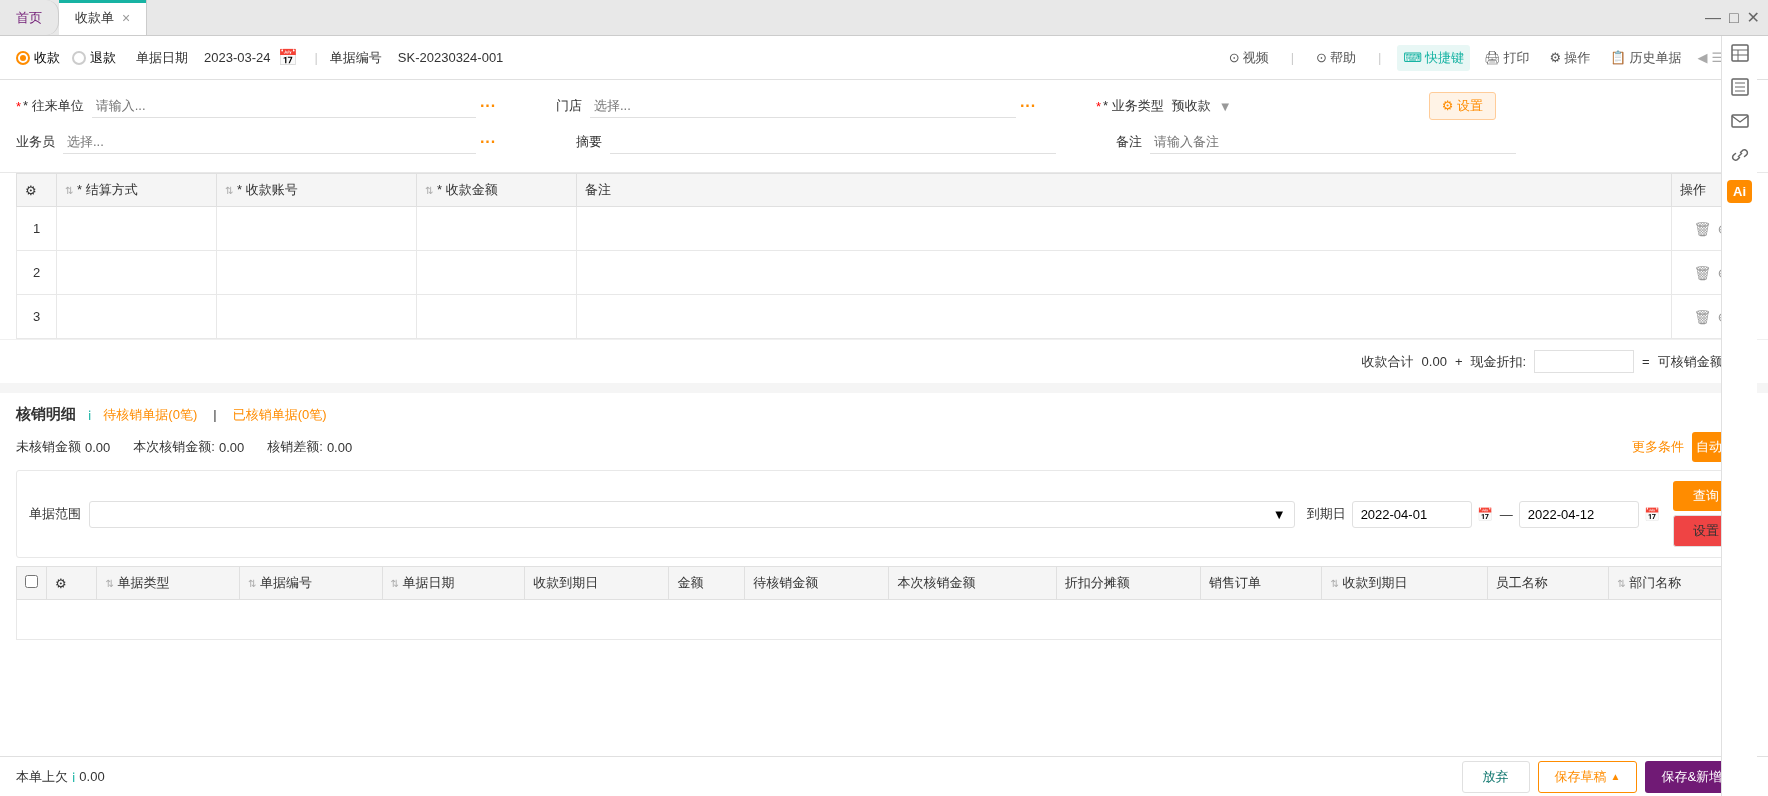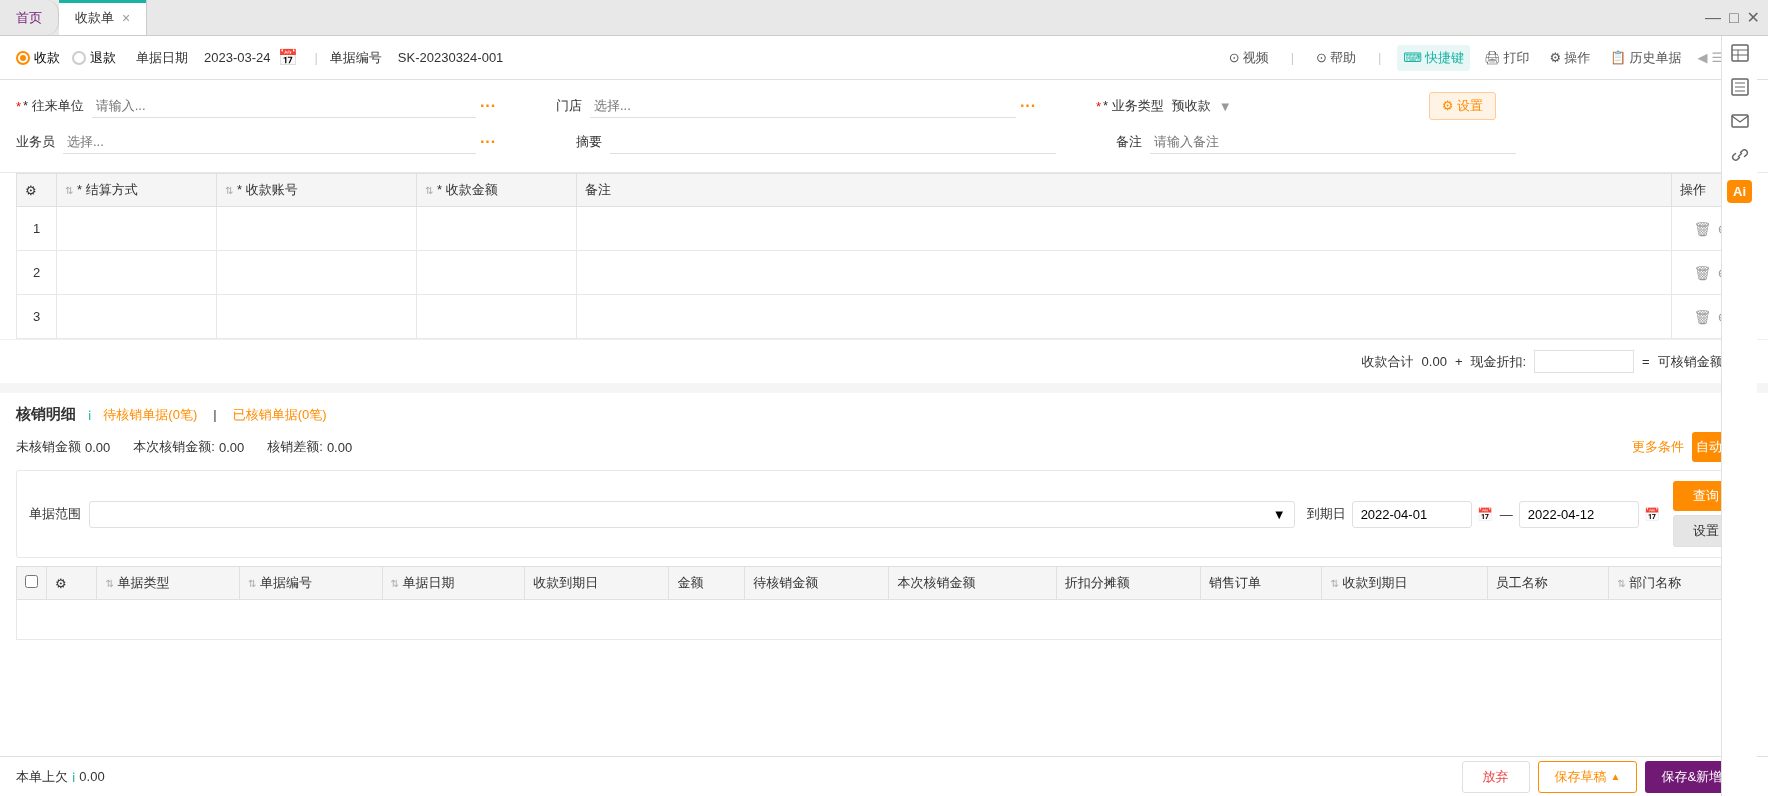--- a/index.html
+++ b/index.html
@@ -219,21 +219,21 @@
     .date-sep { color: #333; }
     .query-btn {
       background: #ff8c00;
       color: #fff;
       border: none;
       padding: 6px 20px;
       border-radius: 3px;
       cursor: pointer;
     }
     .settings-btn2 {
-      background: #e5e5e5;
+      background: #ef4444;
       border: 1px solid #e0e0e0;
       padding: 6px 8px;
       border-radius: 3px;
       cursor: pointer;
       color: #333;
     }
     .search-buttons { display: flex; flex-direction: column; gap: 4px; }
 
     
     .bottom-table { width: 100%; border-collapse: collapse; }
@@ -266,21 +266,21 @@
     }
     .bottom-info { display: flex; align-items: center; gap: 4px; color: #333; }
     .bottom-info-icon { color: #17b3a3; cursor: pointer; }
     .bottom-actions { margin-left: auto; display: flex; gap: 8px; }
     .btn-abandon {
       background: #fff;
       border: 1px solid #e0e0e0;
       padding: 6px 20px;
       border-radius: 3px;
       cursor: pointer;
-      color: #ef4444;
+      color: #0f766e;
     }
     .btn-save-draft {
       background: #fff;
       border: 1px solid #ff8c00;
       color: #ff8c00;
       padding: 6px 16px;
       border-radius: 3px;
       cursor: pointer;
       display: flex; align-items: center; gap: 4px;
     }

